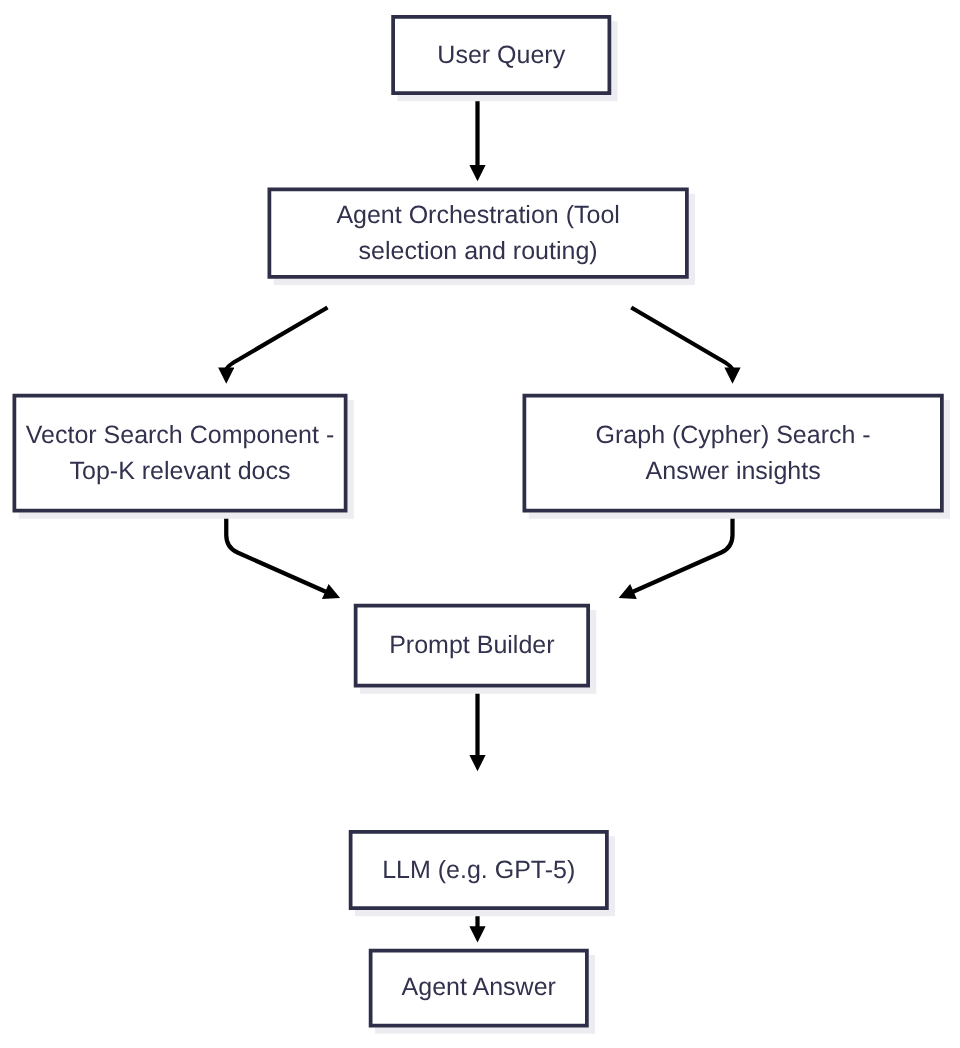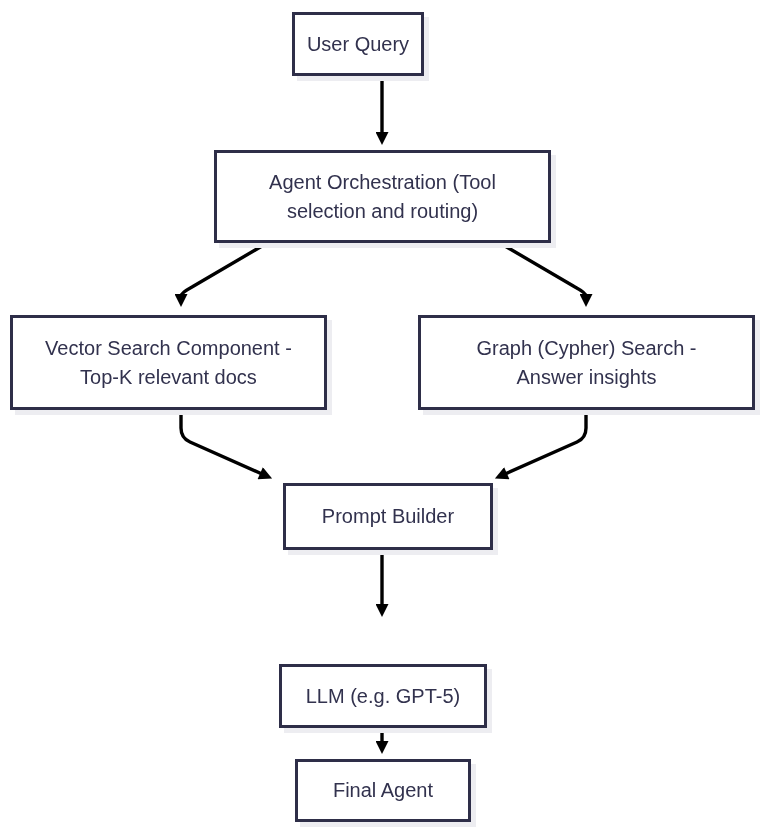--- a/index.html
+++ b/index.html
@@ -33,28 +33,28 @@
     align-items: center;
     justify-content: center;
     text-align: center;
     color: #32324e;
     font-size: 20px;
     line-height: 1.45;
     z-index: 2;
   }
   .node .label { display: inline-block; }
 
-  .n-user-query      { left: 292px; top: 12px;  width: 132px; height: 64px; align-items: center; }
-  .n-agent           { left: 214px; top: 150px; width: 337px; height: 93px; }
+  .n-user-query      { left: 313px; top: 12px;  width: 176px; height: 64px; align-items: center; }
+  .n-agent           { left: 214px; top: 150px; width: 337px; height: 73px; }
   .n-agent .label    { max-width: 276px; }
-  .n-vector          { left: 10px;  top: 315px; width: 317px; height: 95px; }
+  .n-vector          { left: 10px;  top: 315px; width: 268px; height: 95px; }
   .n-vector .label   { max-width: 268px; }
   .n-graph           { left: 418px; top: 315px; width: 337px; height: 95px; }
   .n-graph .label    { max-width: 250px; }
-  .n-prompt          { left: 283px; top: 483px; width: 210px; height: 67px; }
+  .n-prompt          { left: 283px; top: 483px; width: 189px; height: 67px; }
   .n-llm             { left: 279px; top: 622px; width: 208px; height: 64px; margin-top: 42px; }
   .n-final           { left: 295px; top: 759px; width: 176px; height: 63px; }
 
   .edge {
     fill: none;
     stroke: #000000;
     stroke-width: 3.4;
   }
 </style>
 </head>
@@ -95,16 +95,16 @@
 
   <div class="node n-prompt">
     <span class="label">Prompt Builder</span>
   </div>
 
   <div class="node n-llm">
     <span class="label">LLM (e.g. GPT-5)</span>
   </div>
 
   <div class="node n-final">
-    <span class="label">Final Agent</span>
+    <span class="label">Agent Answer</span>
   </div>
 
 </div>
 
 </body></html>

